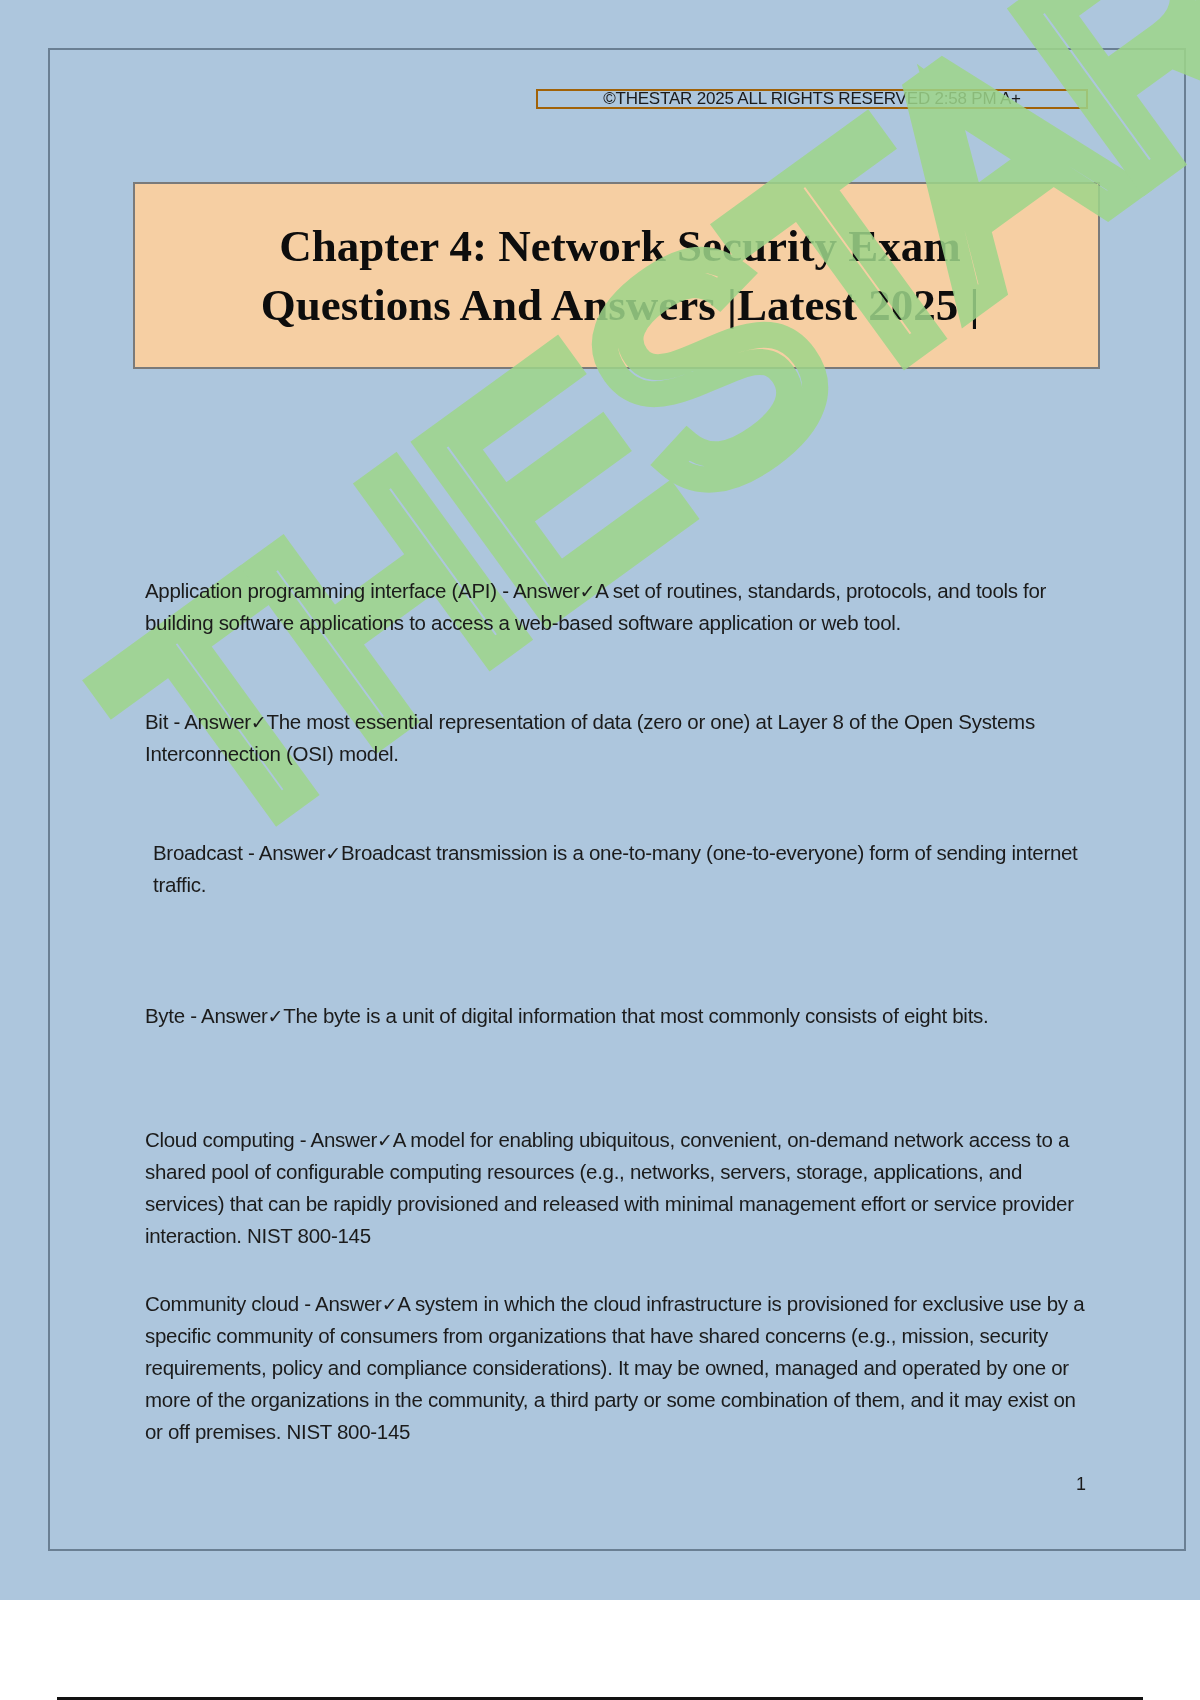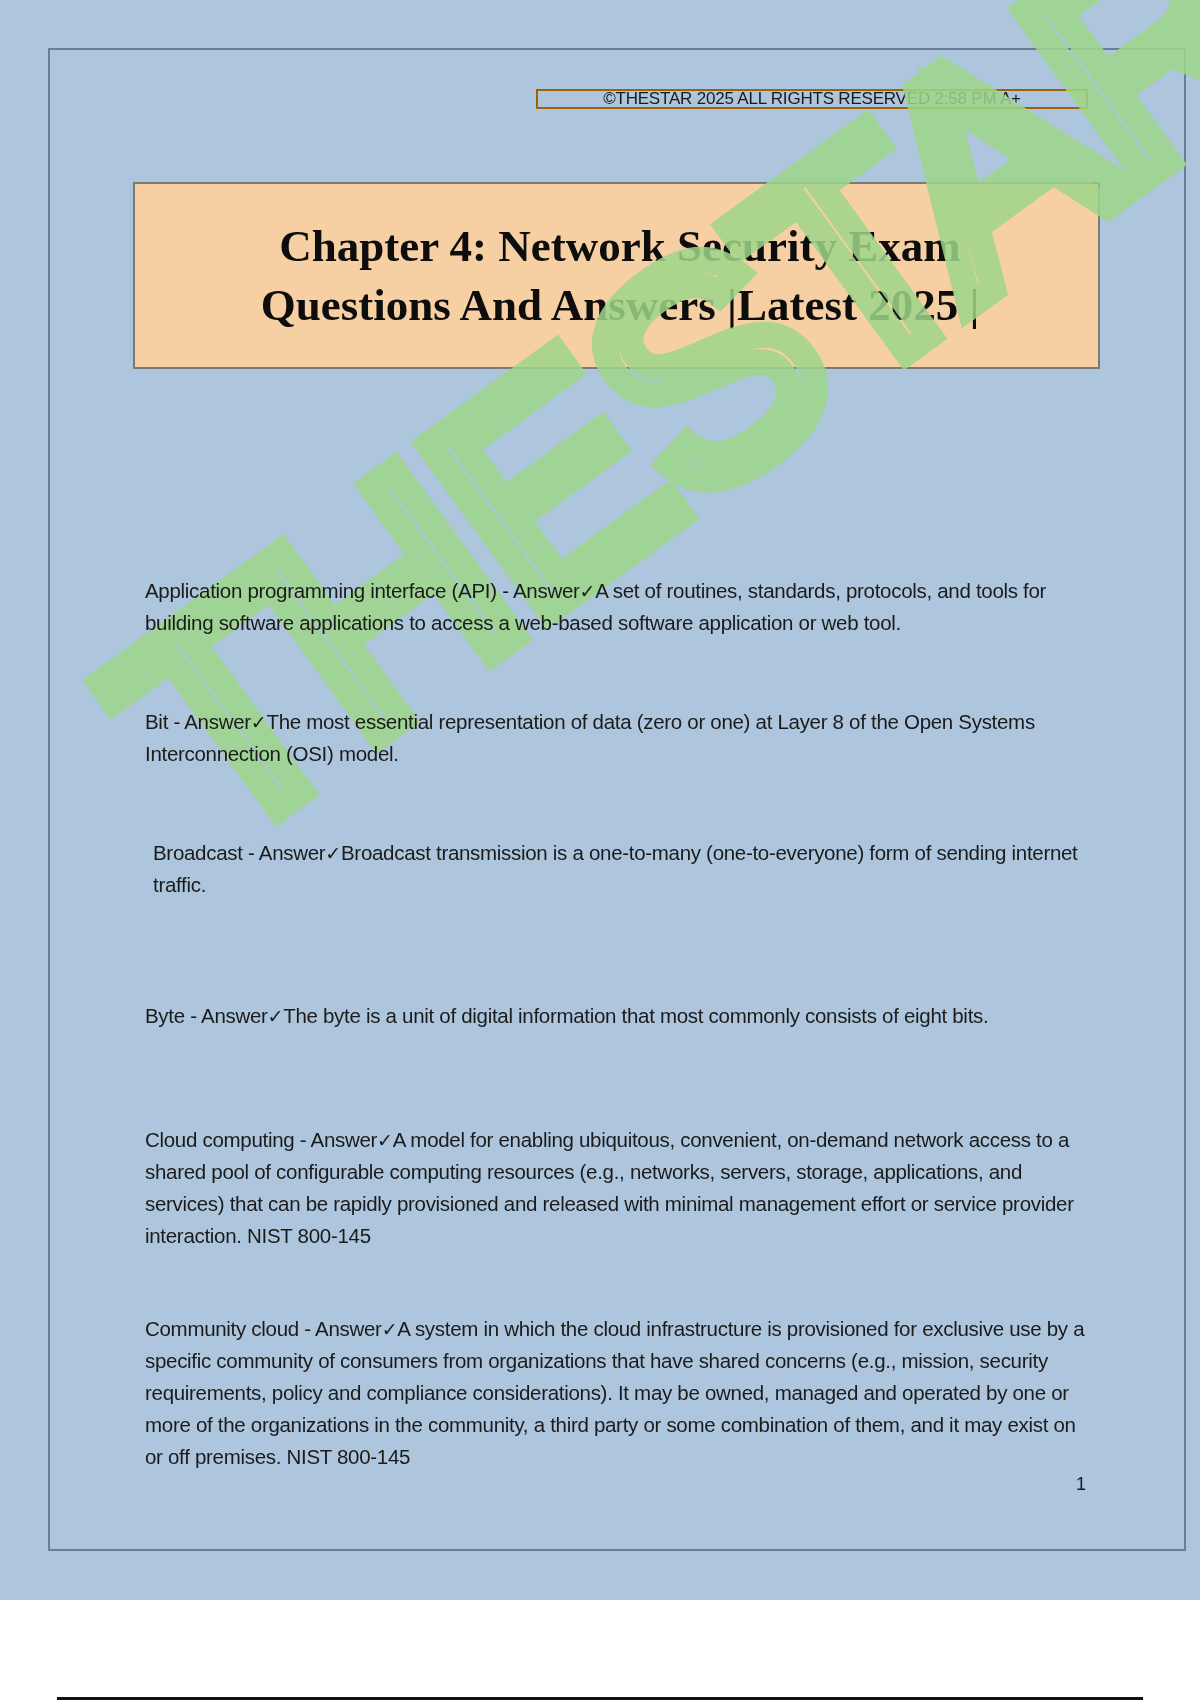--- a/index.html
+++ b/index.html
@@ -110,20 +110,20 @@
   </p>
   <p class="qa-item" style="margin-top:67px;margin-left:8px;">
     <span>Broadcast</span><span> - Answer</span><span class="check">✓</span><span>Broadcast transmission is a one-to-many (one-to-everyone) form of sending internet traffic.</span>
   </p>
   <p class="qa-item" style="margin-top:99px;">
     <span>Byte</span><span> - Answer</span><span class="check">✓</span><span>The byte is a unit of digital information that most commonly consists of eight bits.</span>
   </p>
   <p class="qa-item" style="margin-top:92px;">
     <span>Cloud computing</span><span> - Answer</span><span class="check">✓</span><span>A model for enabling ubiquitous, convenient, on-demand network access to a shared pool of configurable computing resources (e.g., networks, servers, storage, applications, and services) that can be rapidly provisioned and released with minimal management effort or service provider interaction. NIST 800-145</span>
   </p>
-  <p class="qa-item" style="margin-top:61px;">
+  <p class="qa-item" style="margin-top:36px;">
     <span>Community cloud</span><span> - Answer</span><span class="check">✓</span><span>A system in which the cloud infrastructure is provisioned for exclusive use by a specific community of consumers from organizations that have shared concerns (e.g., mission, security requirements, policy and compliance considerations). It may be owned, managed and operated by one or more of the organizations in the community, a third party or some combination of them, and it may exist on or off premises. NIST 800-145</span>
   </p>
 </div>
 
 <div class="page-number">1</div>
 
 <div class="bottom-rule"></div>
 
 </body></html>

